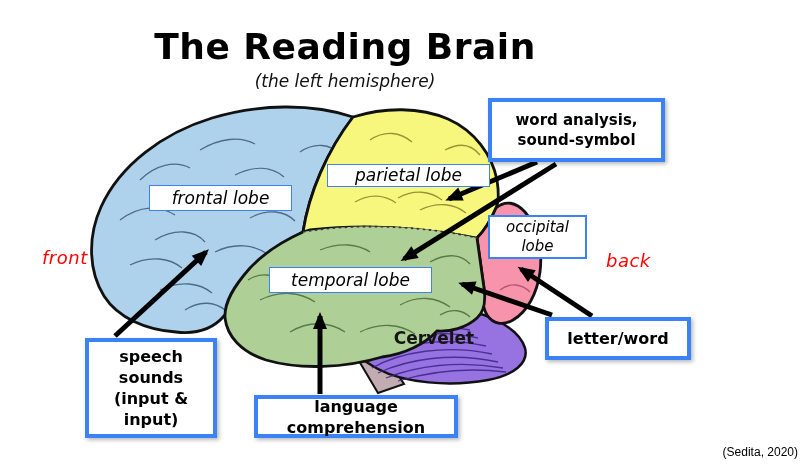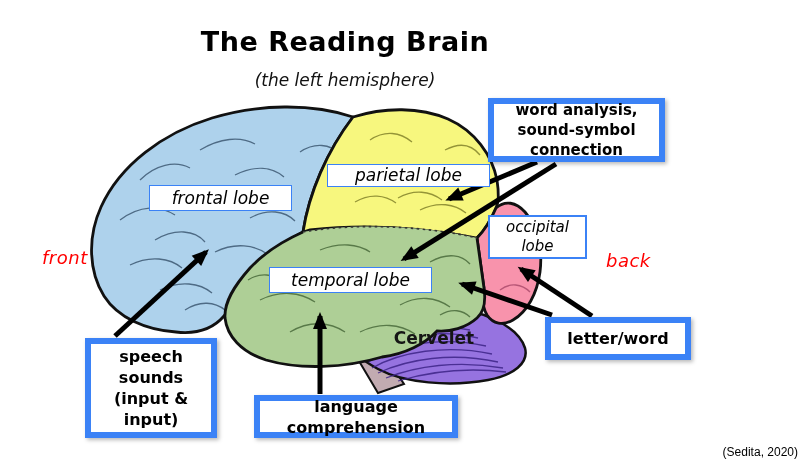--- a/index.html
+++ b/index.html
@@ -1,25 +1,25 @@
 <!DOCTYPE html>
 <html><head>
 <meta charset="utf-8">
 <style>
   html,body{margin:0;padding:0;background:#fff;}
   .stage{
     position:relative;width:806px;height:471px;background:#ffffff;
     font-family:"DejaVu Sans",sans-serif;overflow:hidden;
   }
   .titleblock{position:absolute;left:0;top:26px;width:690px;text-align:center;}
-  .title{font-size:27px;font-weight:bold;color:#000;letter-spacing:.5px;}
-  .subtitle{font-size:17px;font-style:italic;color:#111;margin-top:13px;}
+  .title{font-size:36px;font-weight:bold;color:#000;letter-spacing:.5px;}
+  .subtitle{font-size:17px;font-style:italic;color:#111;margin-top:4px;}
   .stage svg{position:absolute;left:0;top:0;}
   .box{
-    position:absolute;background:#fff;border:6px solid #3b82f6;box-sizing:border-box;
+    position:absolute;background:#fff;border:4px solid #3b82f6;box-sizing:border-box;
     display:flex;flex-direction:column;align-items:center;justify-content:center;
     text-align:center;color:#000;
   }
   .fn{font-weight:bold;font-size:15px;line-height:20px;box-shadow:2px 2px 4px rgba(0,0,0,.28);}
   .fn.big{font-size:16px;line-height:21px;margin-left:25px;}
   .lobelabel{font-style:italic;font-size:17px;border-width:1.5px;line-height:19px;}
   .lobelabel.small{font-size:15px;line-height:19px;border-width:2px;}
   .dir{
     position:absolute;color:#ff0000;font-weight:normal;font-style:italic;
     font-size:18px;letter-spacing:.5px;
@@ -132,21 +132,20 @@
   </div>
 
   <div class="box lobelabel small" style="left:488px;top:215px;width:99px;height:44px">
     <div>occipital</div>
     <div>lobe</div>
   </div>
 
   <div class="box fn" style="left:488px;top:98px;width:177px;height:64px">
     <div>word analysis,</div>
     <div>sound-symbol</div>
-    <div>connection</div>
   </div>
 
   <div class="box fn big" style="left:60px;top:338px;width:132px;height:100px">
     <div>speech</div>
     <div>sounds</div>
     <div>(input &amp;</div>
     <div>input)</div>
   </div>
 
   <div class="box fn big" style="left:229px;top:395px;width:204px;height:43px">

